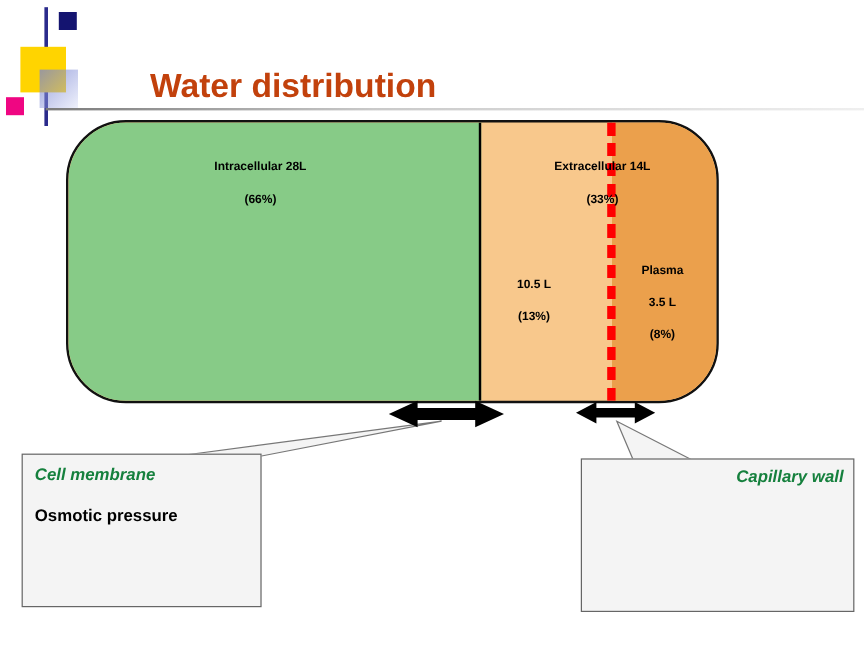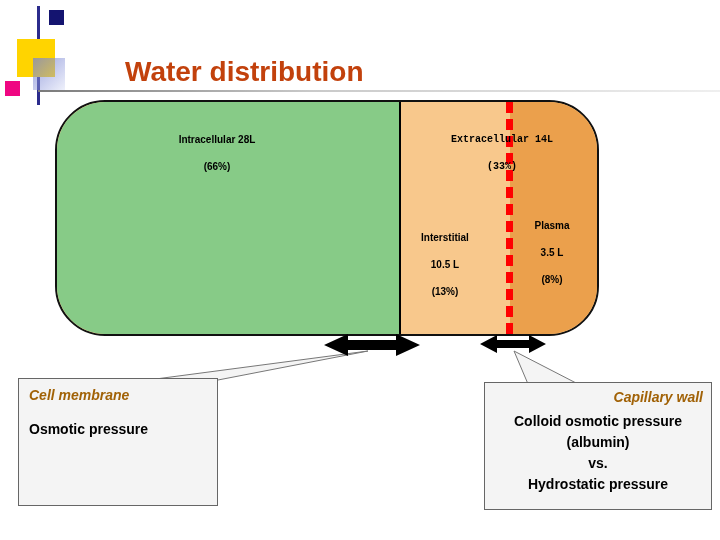--- a/index.html
+++ b/index.html
@@ -22,30 +22,30 @@
   .outer{
     position:absolute;left:55px;top:100px;width:540px;height:232px;
     background:#f8c88c;border:2px solid #111;border-radius:50px;overflow:hidden;
   }
   .plasma-bg{position:absolute;left:453px;top:0;right:0;bottom:0;background:#eba04c;}
   .green{position:absolute;left:0;top:0;bottom:0;width:342px;background:#87cb87;border-right:2px solid #000;}
   .divider{position:absolute;left:449px;top:0;bottom:0;width:7px;
     background:repeating-linear-gradient(to bottom,#ff0000 0 11px,transparent 11px 17px);}
   .cmp{position:absolute;text-align:center;font-weight:bold;font-size:10px;line-height:27px;}
   .cmp-intra{left:10px;top:24px;width:300px;}
-  .cmp-extra{left:340px;top:24px;width:210px;font-family:Liberation Mono, monospace;}
+  .cmp-extra{left:340px;top:24px;width:210px;}
   .cmp-inter{left:318px;top:122px;width:140px;}
   .cmp-plasma{left:453px;top:110px;width:84px;}
   
   .overlay{position:absolute;left:0;top:0;width:720px;height:540px;pointer-events:none;}
   
   .callout{position:absolute;background:#f4f4f4;border:1px solid #666;box-sizing:border-box;}
   .callout-left{left:18px;top:378px;width:200px;height:128px;padding:8px 10px;}
   .callout-right{left:484px;top:382px;width:228px;height:128px;padding:6px 8px;}
-  .callout-title{color:#a16207;font-weight:bold;font-style:italic;font-size:14px;}
+  .callout-title{color:#15803d;font-weight:bold;font-style:italic;font-size:14px;}
   .callout-right .callout-title{text-align:right;}
   .co-line{font-weight:bold;font-size:14px;}
   .callout-left .co-line{margin-top:18px;}
   .callout-right .co-body{text-align:center;line-height:21px;margin-top:6px;}
   sub,sup{font-size:10px;font-weight:bold;}
 </style>
 </head>
 <body>
 
 <div class="slide">
@@ -68,21 +68,20 @@
       <div>Intracellular 28L</div>
       <div>(66%)</div>
     </div>
 
     <div class="cmp cmp-extra">
       <div>Extracellular 14L</div>
       <div>(33%)</div>
     </div>
 
     <div class="cmp cmp-inter">
-      <div>Interstitial</div>
       <div>10.5 L</div>
       <div>(13%)</div>
     </div>
 
     <div class="cmp cmp-plasma">
       <div>Plasma</div>
       <div>3.5 L</div>
       <div>(8%)</div>
     </div>
   </div>
@@ -94,21 +93,15 @@
     <polygon fill="#000" points="480,344 497,335 497,340 529,340 529,335 546,344 529,353 529,348 497,348 497,353"></polygon>
   </svg>
 
   <div class="callout callout-left">
     <div class="callout-title">Cell membrane</div>
     <div class="co-line">Osmotic pressure</div>
   </div>
 
   <div class="callout callout-right">
     <div class="callout-title">Capillary wall</div>
-    <div class="co-body">
-      <div class="co-line">Colloid osmotic pressure</div>
-      <div class="co-line">(albumin)</div>
-      <div class="co-line">vs.</div>
-      <div class="co-line">Hydrostatic pressure</div>
-    </div>
   </div>
 
 </div>
 
 </body></html>

